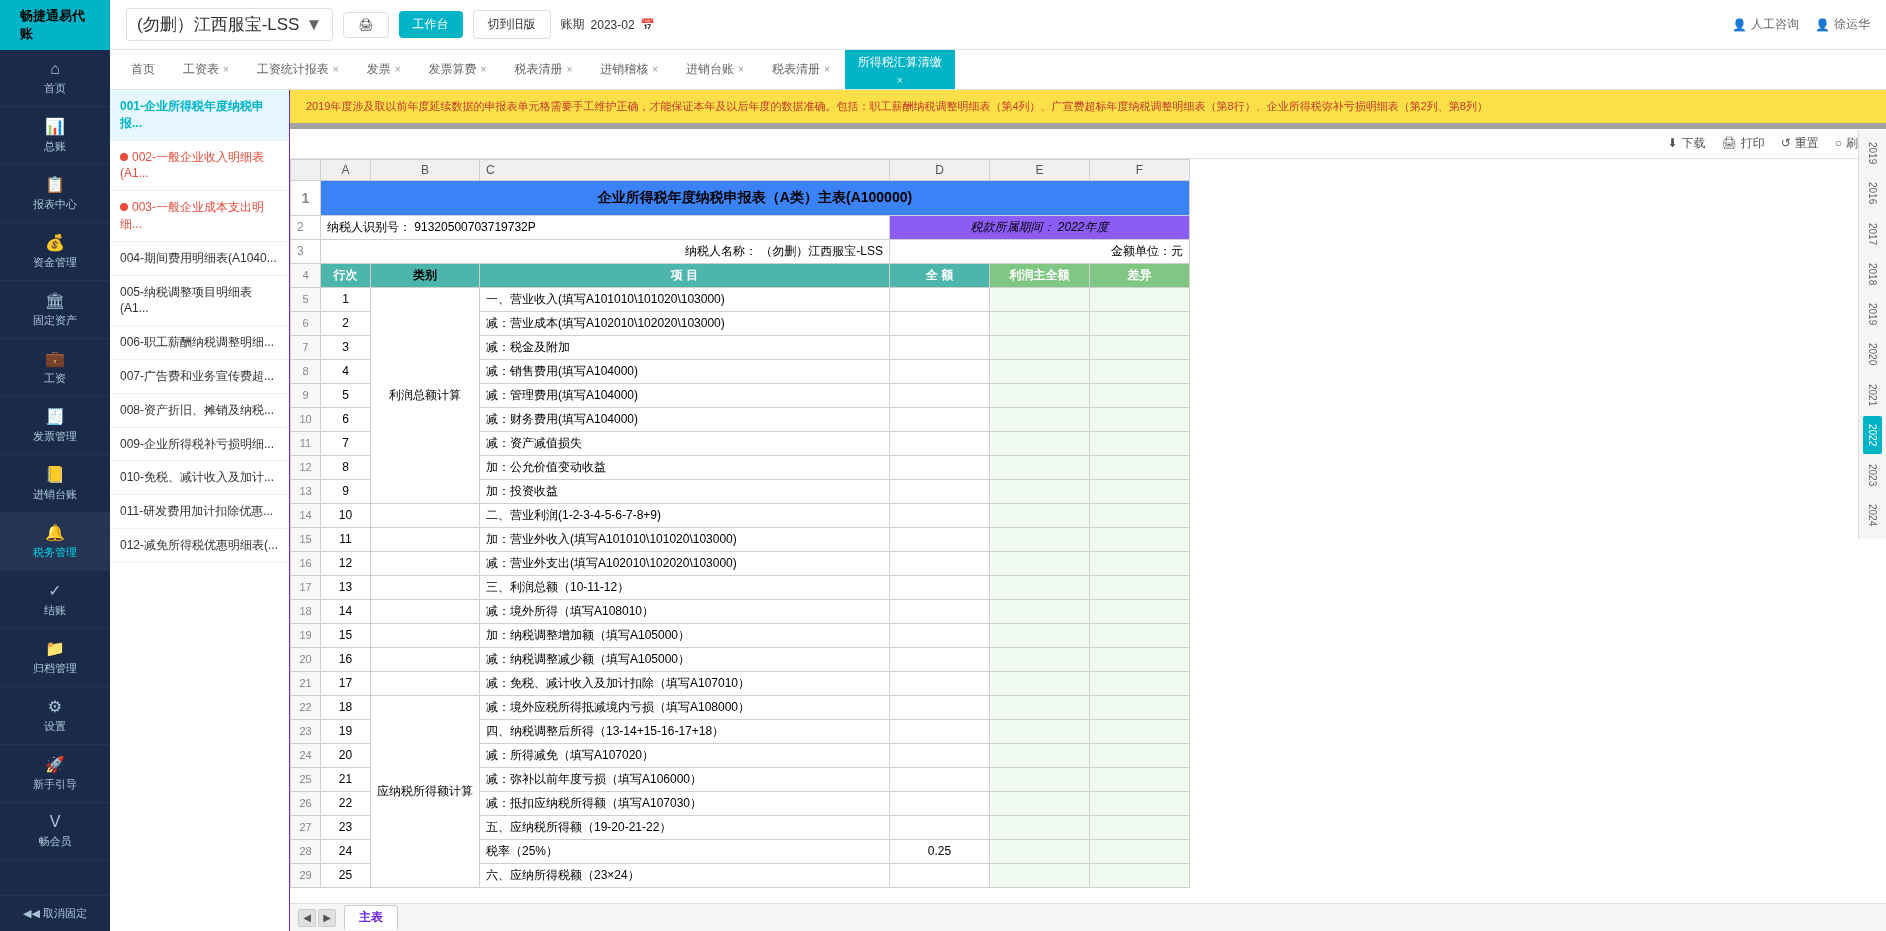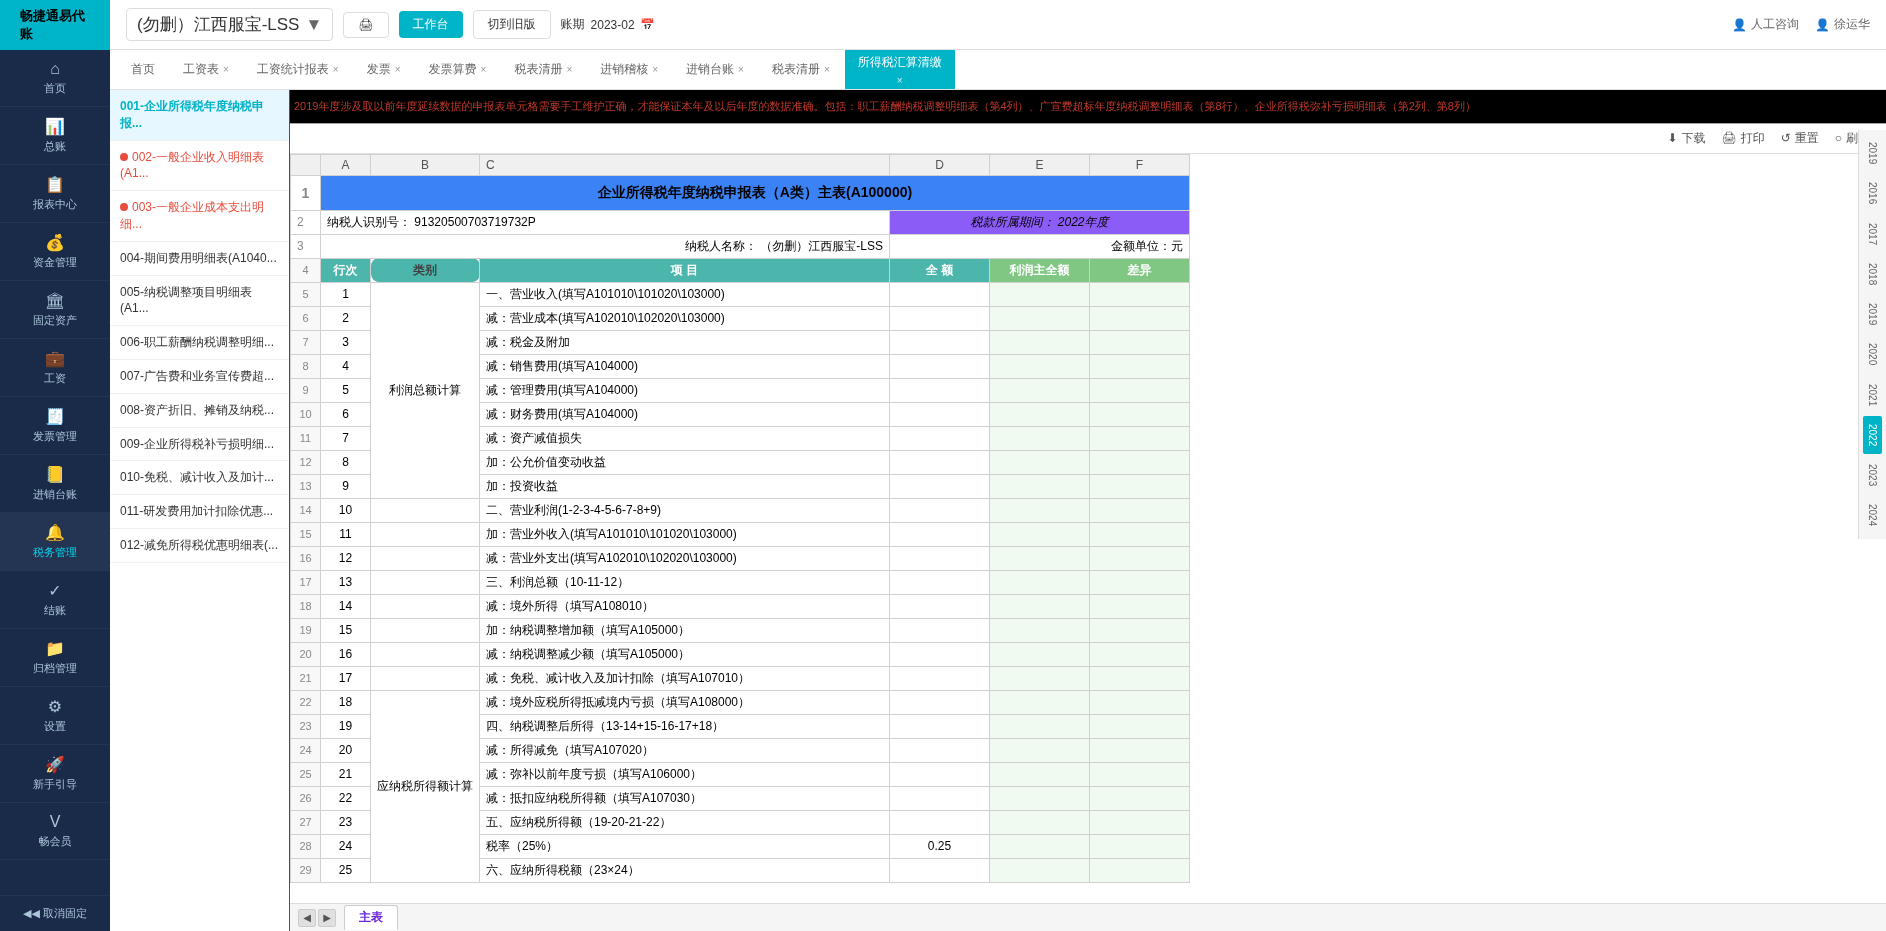--- a/index.html
+++ b/index.html
@@ -170,23 +170,23 @@
     
     .right-panel {
       flex: 1;
       display: flex;
       flex-direction: column;
       overflow: hidden;
     }
 
     
     .warning-bar {
-      background: #000000;
-      border-bottom: 1px solid #a3a3a3;
-      padding: 8px 4px;
+      background: #fde047;
+      border-bottom: 6px solid #a3a3a3;
+      padding: 8px 16px;
       font-size: 11px;
       color: #c0392b;
       line-height: 1.5;
     }
 
     
     .toolbar {
       display: flex;
       align-items: center;
       justify-content: flex-end;
@@ -273,23 +273,22 @@
       font-size: 12px;
     }
 
     .col-header-a {
       background: #4db6ac !important;
       color: #fff;
       font-weight: bold;
     }
     .col-header-b {
       background: #4db6ac !important;
-      color: #404040;
+      color: #000000;
       font-weight: bold;
-      border-radius: 8px;
     }
     .col-header-c {
       background: #4db6ac !important;
       color: #fff;
       font-weight: bold;
     }
     .col-header-d {
       background: #4db6ac !important;
       color: #fff;
       font-weight: bold;

